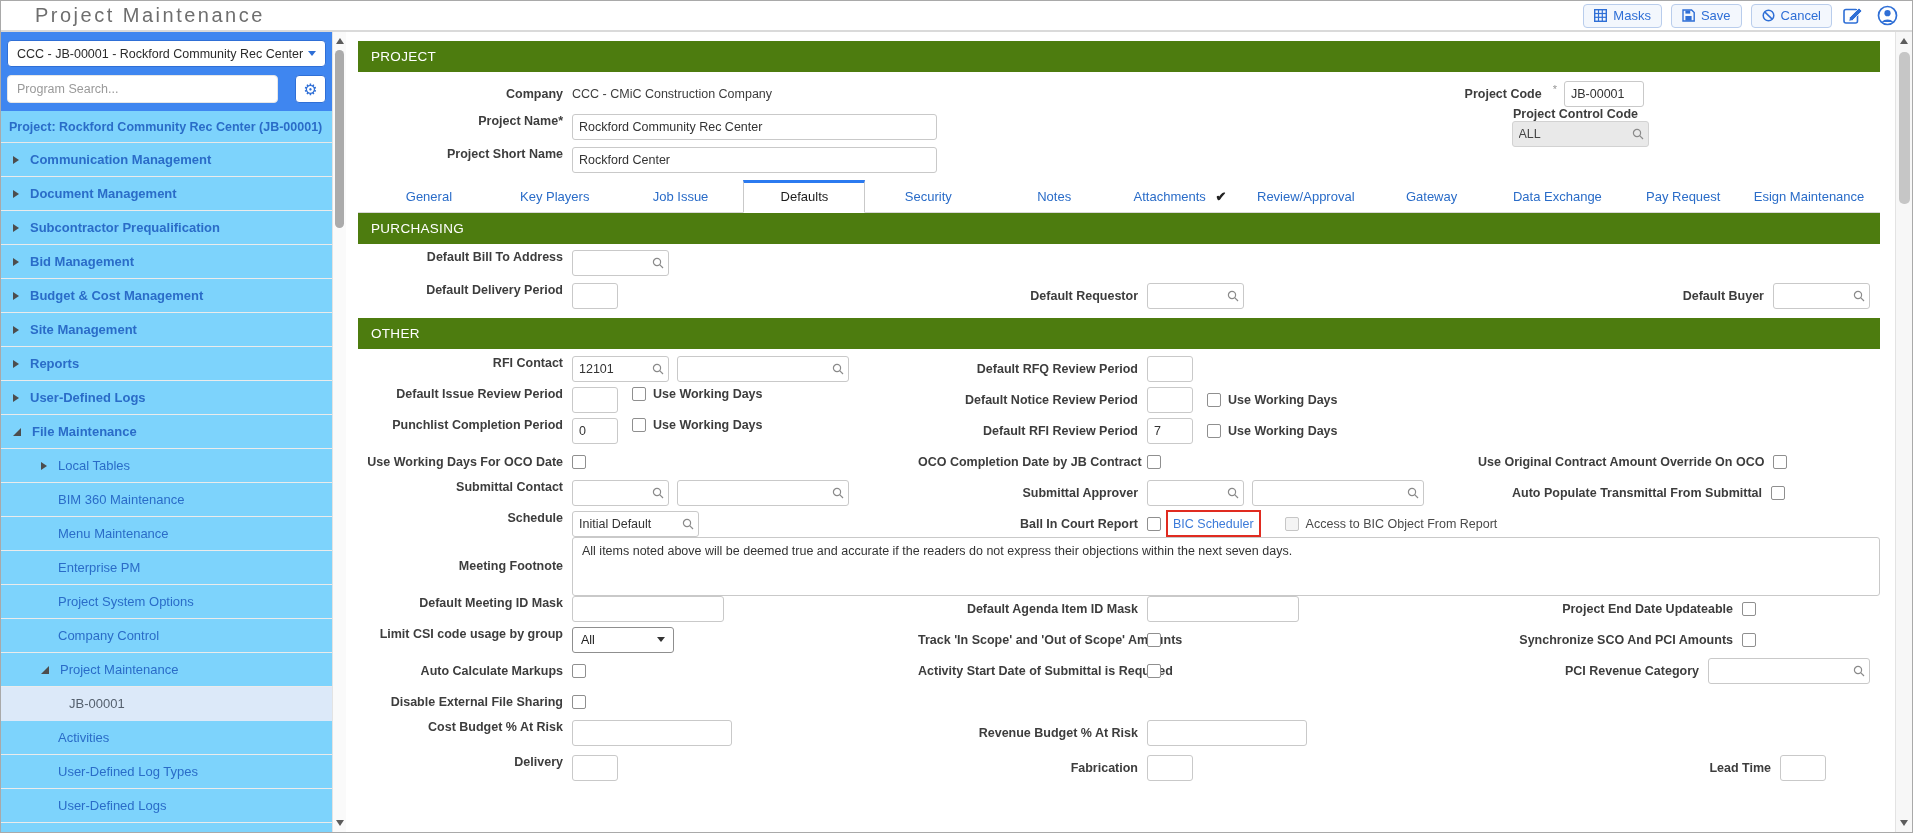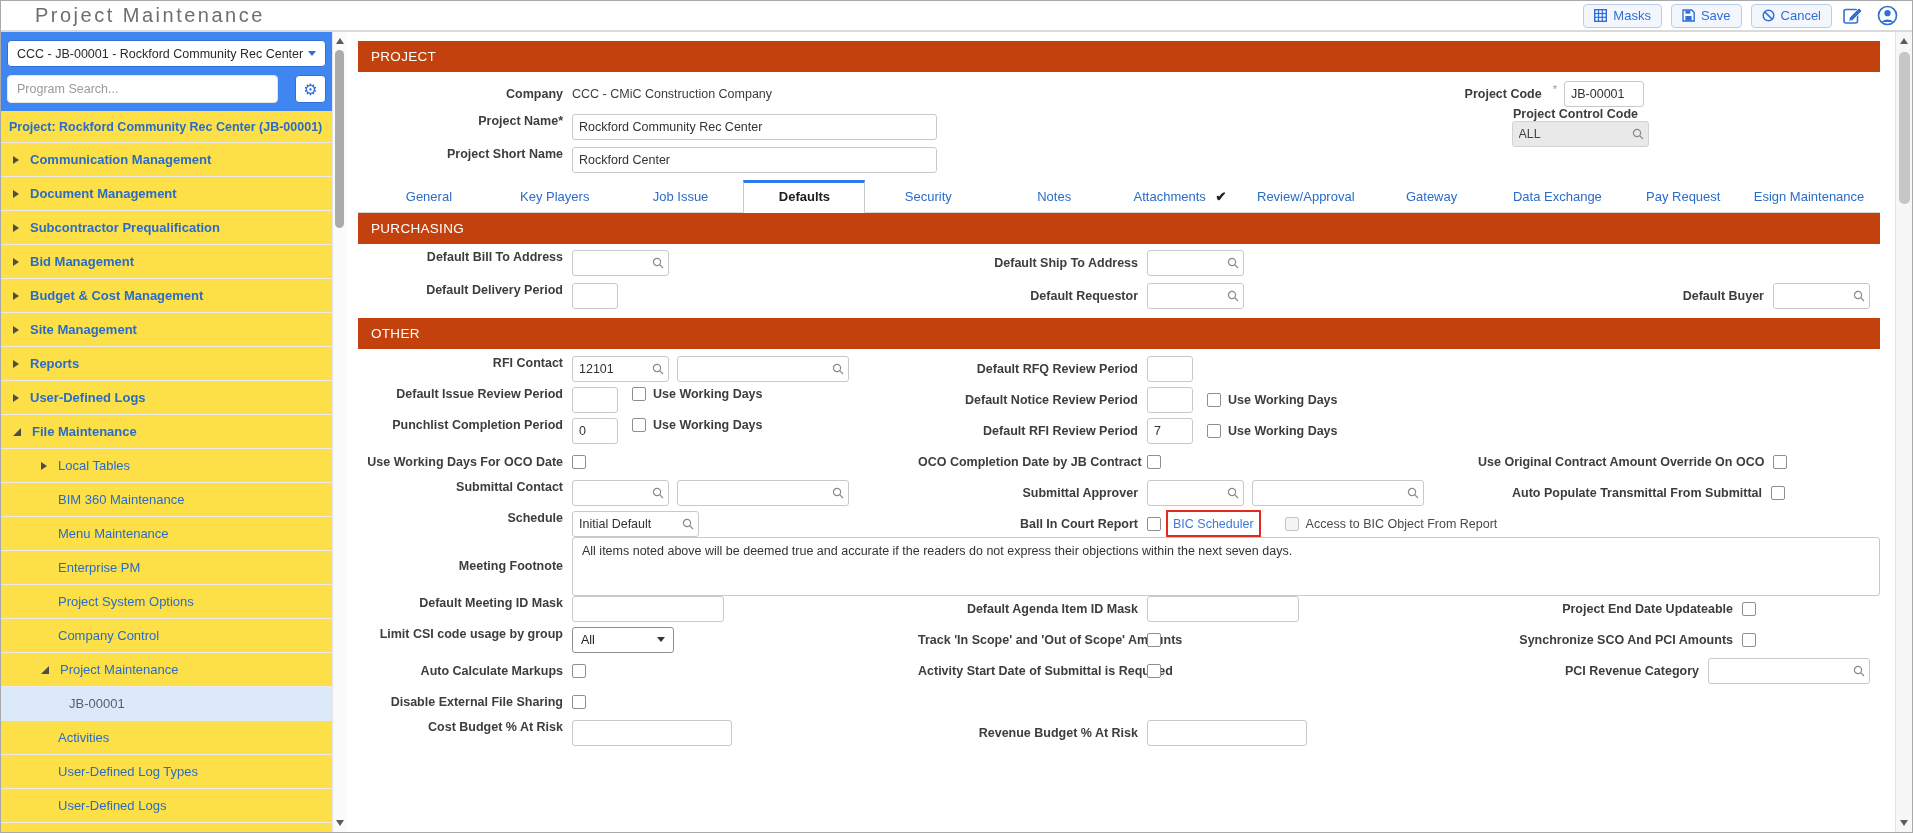--- a/index.html
+++ b/index.html
@@ -12,21 +12,21 @@
   .app-title { font-size:20px; color:#6e6e6e; letter-spacing:2.5px; white-space:nowrap; }
   .hdr-right { display:flex; align-items:center; gap:9px; }
   .hbtn { display:inline-flex; align-items:center; gap:6px; background:#f3f7fd; border:1px solid #b9cdec;
           color:#2f6fd6; border-radius:4px; padding:0 10px; height:24px; font-size:13px; cursor:pointer; }
   .icon-only { border:none; background:transparent; padding:0 2px; display:flex; align-items:center; }
 
   
   .layout { display:flex; height:800px; }
 
   
-  .sidebar { width:331px; display:flex; flex-direction:column; background:#fde047; }
+  .sidebar { width:331px; display:flex; flex-direction:column; background:#7dd3fc; }
   .side-top { background:#3f86f0; padding:8px 6px; }
   .side-dropdown { background:#fff; border:1px solid #2f6fd6; border-radius:4px; height:27px;
                    display:flex; align-items:center; justify-content:space-between; padding:0 9px;
                    font-size:12.5px; color:#2b2b2b; margin-bottom:8px; cursor:pointer; white-space:nowrap; }
   .caret-down { width:0; height:0; border-left:4px solid transparent; border-right:4px solid transparent;
                 border-top:5px solid #2f6fd6; }
   .side-search-row { display:flex; gap:17px;align-items:flex-end; }
   .side-search { flex:1; height:28px; border:1px solid #e6e6e6; border-radius:4px; padding:0 9px;
                  font-size:12.5px; color:#333; outline:none; }
   .side-search::placeholder { color:#9a9a9a; }
@@ -56,21 +56,21 @@
   .tri-up { width:0; height:0; border-left:4px solid transparent; border-right:4px solid transparent;
             border-bottom:6px solid #5c5c5c; }
   .tri-dn { width:0; height:0; border-left:4px solid transparent; border-right:4px solid transparent;
             border-top:6px solid #5c5c5c; }
   .sb-thumb { position:absolute; border-radius:5px; background:#ababab; cursor:pointer; }
   .side-scroll .sb-thumb { left:2px; width:9px; top:18px; height:178px; }
   .main-scroll .sb-thumb { left:3px; width:11px; top:20px; height:152px; background:#c6c6c6; }
 
   
   .main { flex:1; padding:9px 15px 0 12px; overflow:hidden; background:#fff; }
-  .secbar { background:#c2410c; color:#fff; height:31px; display:flex; align-items:center;
+  .secbar { background:#4d7c0f; color:#fff; height:31px; display:flex; align-items:center;
             padding-left:13px; font-size:13.5px; letter-spacing:0.3px; }
 
   .frow { display:flex; align-items:center; height:33px; }
   .frow-sm { height:31px; }
   .col-l { width:560px; display:flex; align-items:flex-start; flex:none; }
   .col-m { width:560px; display:flex; align-items:center; flex:none; }
   .col-r { flex:1; display:flex; align-items:center; justify-content:flex-end; }
   .lbl { font-size:12.5px; font-weight:bold; color:#3d3d3d; text-align:right; white-space:nowrap; }
   .col-l > .lbl { width:205px; margin-right:9px; flex:none; }
   .col-m > .lbl { width:220px; margin-right:9px; flex:none; }
@@ -108,21 +108,21 @@
                border-top:5px solid #333; }
 
   .ftextarea { width:1320px; height:59px; border:1px solid #c9c9c9; border-radius:3px;
                font:12.5px/1.5 "Liberation Sans",sans-serif; padding:4px 9px; resize:none; color:#333; outline:none; }
   .frow-foot { height:54px; align-items:center; }
 
   
   .tabbar { display:flex; align-items:flex-end; border-bottom:1px solid #d8d8d8; margin-top:2px; padding:0 8px; height:33px; }
   .tab { flex:1; text-align:center; color:#2a6cc8; font-size:13px; padding:8px 0; cursor:pointer; white-space:nowrap; }
   .tab.active { flex:none; width:122px; background:#fff; border:1px solid #c9c9c9; border-top:3px solid #2b7af0;
-                border-bottom:1px solid #fff; margin-bottom:-1px; color:#1c1c1c; font-weight:bold; padding:6px 0 8px; }
+                border-bottom:1px solid #fff; margin-bottom:-1px; color:#1c1c1c; font-weight:normal; padding:6px 0 8px; }
   .tab .chk { color:#222; font-weight:bold; margin-left:6px; }
 
   .rows-pad { padding:5px 0 2px; }
   .rows-pad2 { padding:2px 0 6px; }
   .rows-pad3 { padding:4px 0 2px; }
   .subm-row { height:36px; }
 </style>
 </head>
 <body>
 
@@ -340,30 +340,20 @@
         <div class="col-l">
           <span class="lbl">Default Bill To Address</span>
           <span class="lookup w-look">
               <input class="inp" style="">
             <svg class="magsvg" width="12" height="12" viewBox="0 0 12 12">
                 <circle cx="5" cy="5" r="3.6" fill="none" stroke="#8a8a8a" stroke-width="1.2"></circle>
                 <line x1="7.7" y1="7.7" x2="11" y2="11" stroke="#8a8a8a" stroke-width="1.2"></line>
               </svg>
             </span>
         </div>
-        <div class="col-m">
-          <span class="lbl">Default Ship To Address</span>
-          <span class="lookup w-look">
-              <input class="inp" style="">
-            <svg class="magsvg" width="12" height="12" viewBox="0 0 12 12">
-                <circle cx="5" cy="5" r="3.6" fill="none" stroke="#8a8a8a" stroke-width="1.2"></circle>
-                <line x1="7.7" y1="7.7" x2="11" y2="11" stroke="#8a8a8a" stroke-width="1.2"></line>
-              </svg>
-            </span>
-        </div>
       </div>
       <div class="frow">
         <div class="col-l">
           <span class="lbl">Default Delivery Period</span>
           <input class="inp w-sm" style="">
         </div>
         <div class="col-m">
           <span class="lbl">Default Requestor</span>
           <span class="lookup w-look">
               <input class="inp" style="">
@@ -594,20 +584,34 @@
           <span class="lbl">Cost Budget % At Risk</span>
           <input class="inp w-budget" style="">
         </div>
         <div class="col-m">
           <span class="lbl">Revenue Budget % At Risk</span>
           <input class="inp w-budget" style="">
         </div>
       </div>
     </div>
 
+    <div class="frow subm-row">
+      <div class="col-l">
+        <span class="lbl">Delivery</span>
+        <input class="inp w-sm" style="">
+      </div>
+      <div class="col-m">
+        <span class="lbl">Fabrication</span>
+        <input class="inp w-sm" style="">
+      </div>
+      <div class="col-r pad-54">
+        <span class="lbl">Lead Time</span>
+        <input class="inp w-sm" style="">
+      </div>
+    </div>
 
   </div>
 
   <div class="main-scroll">
     <div class="sb-up">
         <span class="tri-up"></span>
       </div>
     <div class="sb-thumb"></div>
     <div class="sb-down">
         <span class="tri-dn"></span>

